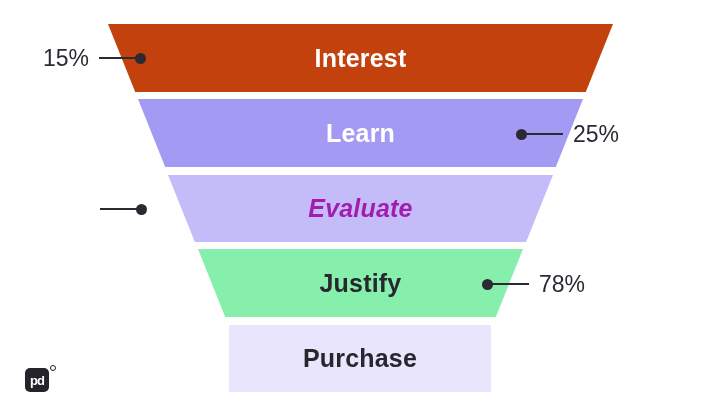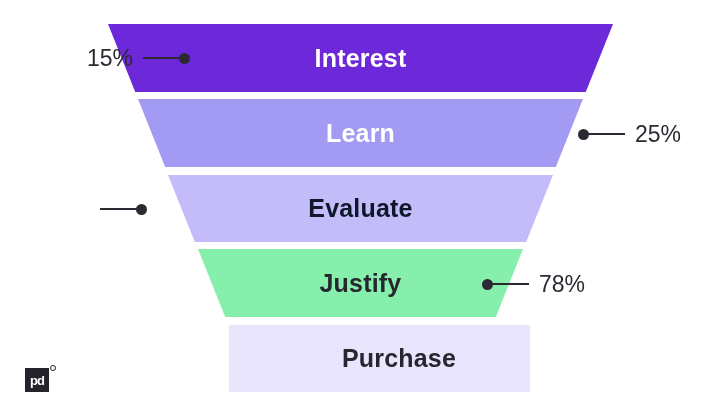--- a/index.html
+++ b/index.html
@@ -22,54 +22,54 @@
     clip-path:polygon(0% 0%,100% 0%,93.02% 100%,6.98% 100%);}
   #stage-3{left:198px;top:249px;width:325px;height:68px;
     clip-path:polygon(0% 0%,100% 0%,91.63% 100%,8.37% 100%);}
   #stage-4{left:229px;top:325px;width:262px;height:67px;}
   .callout{
     position:absolute;display:flex;align-items:center;height:28px;
     font-size:23px;color:#2b2a33;
   }
   .callout .lead-line{width:38px;height:2px;background:#2b2a33;}
   .callout .lead-dot{width:11px;height:11px;border-radius:50%;background:#2b2a33;}
-  .callout.left .pct{margin-right:10px;min-width:37px;text-align:left;margin-left:44px;}
+  .callout.left .pct{margin-right:10px;min-width:37px;text-align:left;}
   .callout.left .lead-dot{margin-left:-2px;}
   .callout.right .pct{margin-left:10px;}
   .callout.right .lead-dot{margin-right:-2px;}
   #callout-0{left:43px;top:44px;}
-  #callout-1{left:578px;top:120px;}
+  #callout-1{left:516px;top:120px;}
   #callout-2{left:100px;top:195px;}
   #callout-3{left:482px;top:270px;}
   .logo{
     position:absolute;left:25px;top:368px;width:24px;height:24px;
-    border-radius:0;display:flex;align-items:center;justify-content:center;
+    border-radius:5px;display:flex;align-items:center;justify-content:center;
     font-size:13px;font-weight:bold;letter-spacing:-1px;
   }
   .logo-mark{
     position:absolute;left:50px;top:365px;width:4px;height:4px;
     border:1px solid #26242b;border-radius:50%;
   }
 </style>
 </head>
 <body>
 
-<div class="stage" id="stage-0" style="background-color: #6d28d9; color: rgb(255, 255, 255);">
+<div class="stage" id="stage-0" style="background-color: #c2410c; color: rgb(255, 255, 255);">
   <span>Interest</span>
 </div>
 <div class="stage" id="stage-1" style="background-color: rgb(162, 154, 243); color: rgb(255, 255, 255);">
   <span>Learn</span>
 </div>
-<div class="stage" id="stage-2" style="background-color: rgb(195, 188, 248); color: #0f172a;">
+<div class="stage" id="stage-2" style="background-color: rgb(195, 188, 248); color: #a21caf; font-style: italic;">
   <span>Evaluate</span>
 </div>
 <div class="stage" id="stage-3" style="background-color: #86efac; color: rgb(40, 38, 47);">
   <span>Justify</span>
 </div>
-<div class="stage" id="stage-4" style="background-color: rgb(233, 229, 252); color: rgb(40, 38, 47); padding-left: 39px;">
+<div class="stage" id="stage-4" style="background-color: rgb(233, 229, 252); color: rgb(40, 38, 47);">
   <span>Purchase</span>
 </div>
 
 <div class="callout left" id="callout-0">
   <span class="pct">15%</span>
   <span class="lead-line"></span>
   <span class="lead-dot"></span>
 </div>
 <div class="callout right" id="callout-1">
   <span class="lead-dot"></span>

